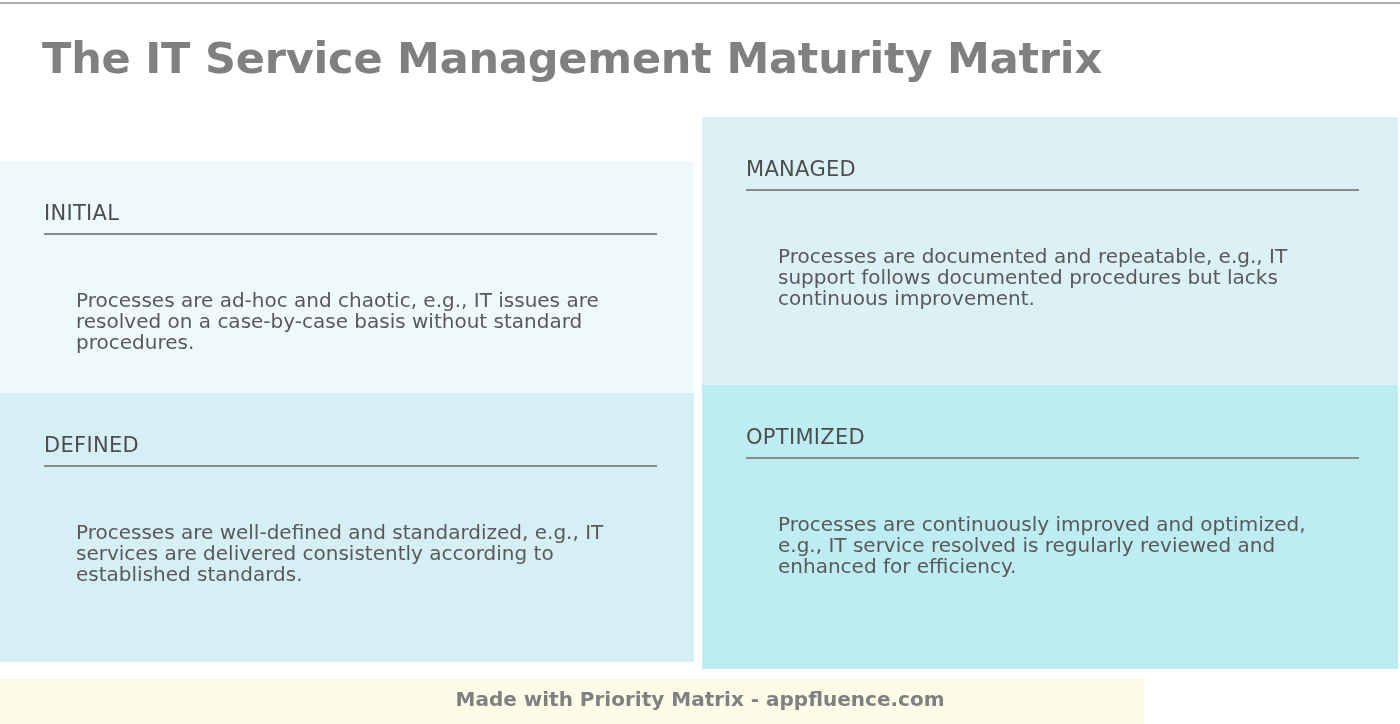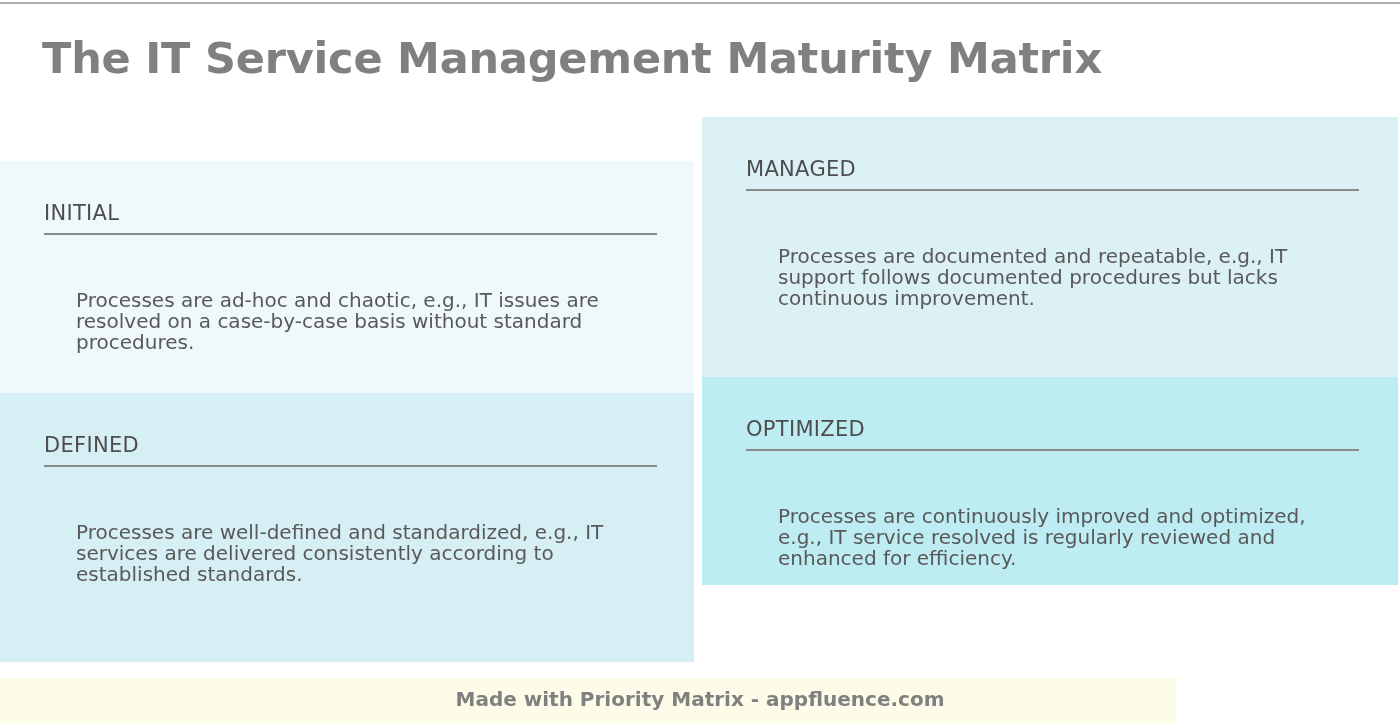--- a/index.html
+++ b/index.html
@@ -64,21 +64,21 @@
     height: 545px;
   }
   .quadrant {
     position: absolute;
     box-sizing: border-box;
     overflow: hidden;
   }
   .q-tl { left: 0px;   top: 0px;   width: 694px; height: 270px; }
   .q-tr { left: 702px; top: 0px;   width: 696px; height: 270px; }
   .q-bl { left: 0px;   top: 276px; width: 694px; height: 269px; }
-  .q-br { left: 702px; top: 260px; width: 696px; height: 208px; }
+  .q-br { left: 702px; top: 268px; width: 696px; height: 284px; }
 
   .q-header {
     position: absolute;
     left: 44px;
     top: 40px;
     font-family: "DejaVu Sans", sans-serif;
     font-size: 21px;
     font-weight: normal;
     letter-spacing: 0.3px;
     color: #4d4d4d;
@@ -107,21 +107,20 @@
   }
 
   
   .footer {
     position: absolute;
     left: 0;
     top: 678px;
     width: 1144px;
     height: 46px;
     background: #fcfce8;
-    padding-left: 32px;
   }
   .footer-text {
     position: absolute;
     left: 0;
     top: 0;
     width: 1400px;
     text-align: center;
     line-height: 42px;
     font-family: "DejaVu Sans", sans-serif;
     font-size: 20px;

